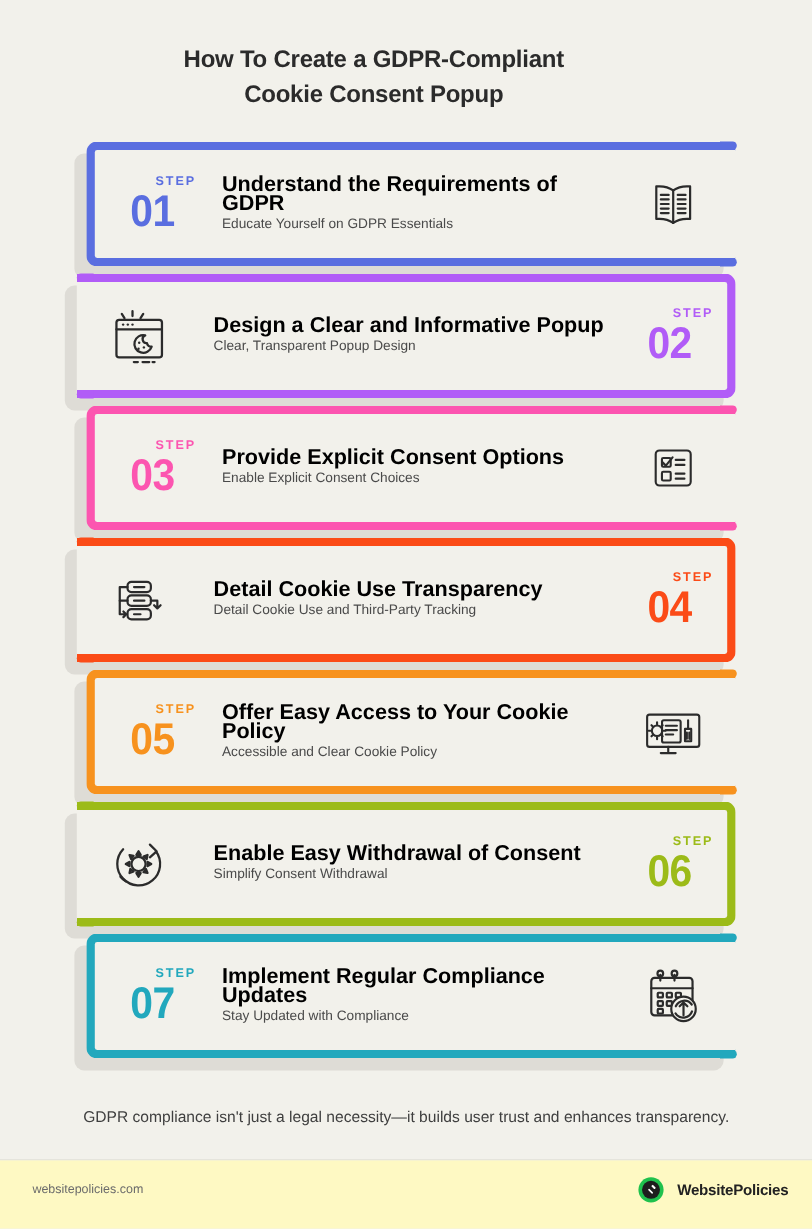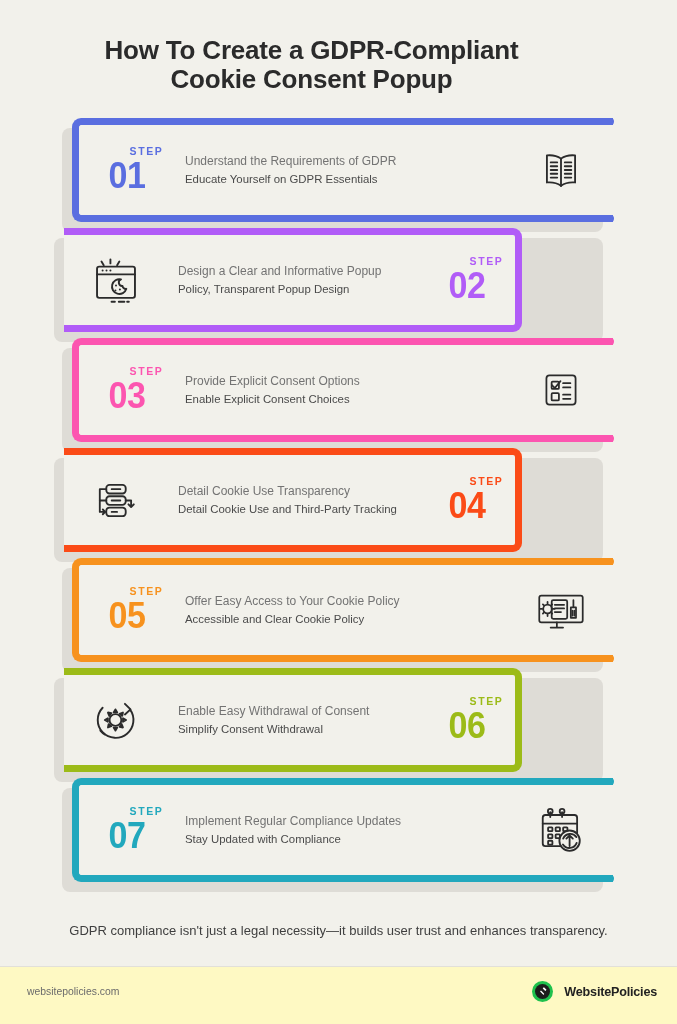--- a/index.html
+++ b/index.html
@@ -9,21 +9,21 @@
     font-family:"Liberation Sans", sans-serif;
     -webkit-font-smoothing:antialiased;
     overflow:hidden;
   }
   .page{position:relative;width:677px;height:1024px;background:#f2f1eb;}
 
   
   .title{
     position:absolute;left:0;top:36px;width:623px;
     text-align:center;
-    font-size:26px;line-height:29px;
+    font-size:20px;line-height:29px;
     font-weight:bold;color:#2b2b2b;
     letter-spacing:-0.2px;
   }
   .title .l2{display:block;}
 
   
   .steps{position:absolute;left:0;top:118px;width:677px;}
   .step{
     position:relative;
     height:110px;
@@ -62,21 +62,21 @@
     left:600px;width:14px;height:7px;
     background:var(--c);
     border-radius:0 4px 4px 0;
     z-index:2;
   }
   .step.odd .cap-top{top:0;}
   .step.odd .cap-bot{top:97px;}
 
   
   .step.even .card{
-    left:64px;width:458px;
+    left:64px;width:549px;
     border:7px solid var(--c);
     border-left:0;
     border-radius:0 9px 9px 0;
   }
   .step.even .shadow{left:54px;width:549px;}
   .step.even .cap-top,
   .step.even .cap-bot{
     position:absolute;
     left:64px;width:14px;height:7px;
     background:var(--c);
@@ -111,21 +111,21 @@
     display:block;
     font-size:37px;font-weight:bold;
     color:var(--c);
     letter-spacing:-0.5px;
     transform:scaleX(.92);
   }
 
   
   .textblock{flex:1 1 auto;padding-left:10px;}
   .textblock .t1{
-    font-size:12px;font-weight:normal;color:#737373;
+    font-size:18px;font-weight:bold;color:#000000;
     line-height:16px;margin-bottom:3px;
   }
   .textblock .t2{
     font-size:11.4px;color:#4a4a4a;line-height:15px;
   }
 
   
   .iconblock{
     width:104px;flex:0 0 104px;
     display:flex;align-items:center;justify-content:center;
@@ -229,21 +229,21 @@
         <circle cx="26" cy="30" r="0.9" fill="#2b2b2b" stroke="none"></circle>
         <circle cx="29.5" cy="33.5" r="0.9" fill="#2b2b2b" stroke="none"></circle>
         <circle cx="25.5" cy="34.5" r="0.9" fill="#2b2b2b" stroke="none"></circle>
         <path d="M13 8.5l2 3.2M21 6.5v3.6M29 8.5l-2 3.2"></path>
         <path d="M22 44.5h3M28.5 44.5h5M36 44.5h1.5"></path>
       </g>
               </svg>
             </div>
     <div class="textblock">
       <div class="t1">Design a Clear and Informative Popup</div>
-      <div class="t2">Policy, Transparent Popup Design</div>
+      <div class="t2">Clear, Transparent Popup Design</div>
     </div>
     <div class="numblock">
       <span class="lbl">STEP</span>
       <span class="num">02</span>
     </div>
           </div>
        </div>
         <div class="cap-top"></div>
         <div class="cap-bot"></div>
       </div>

